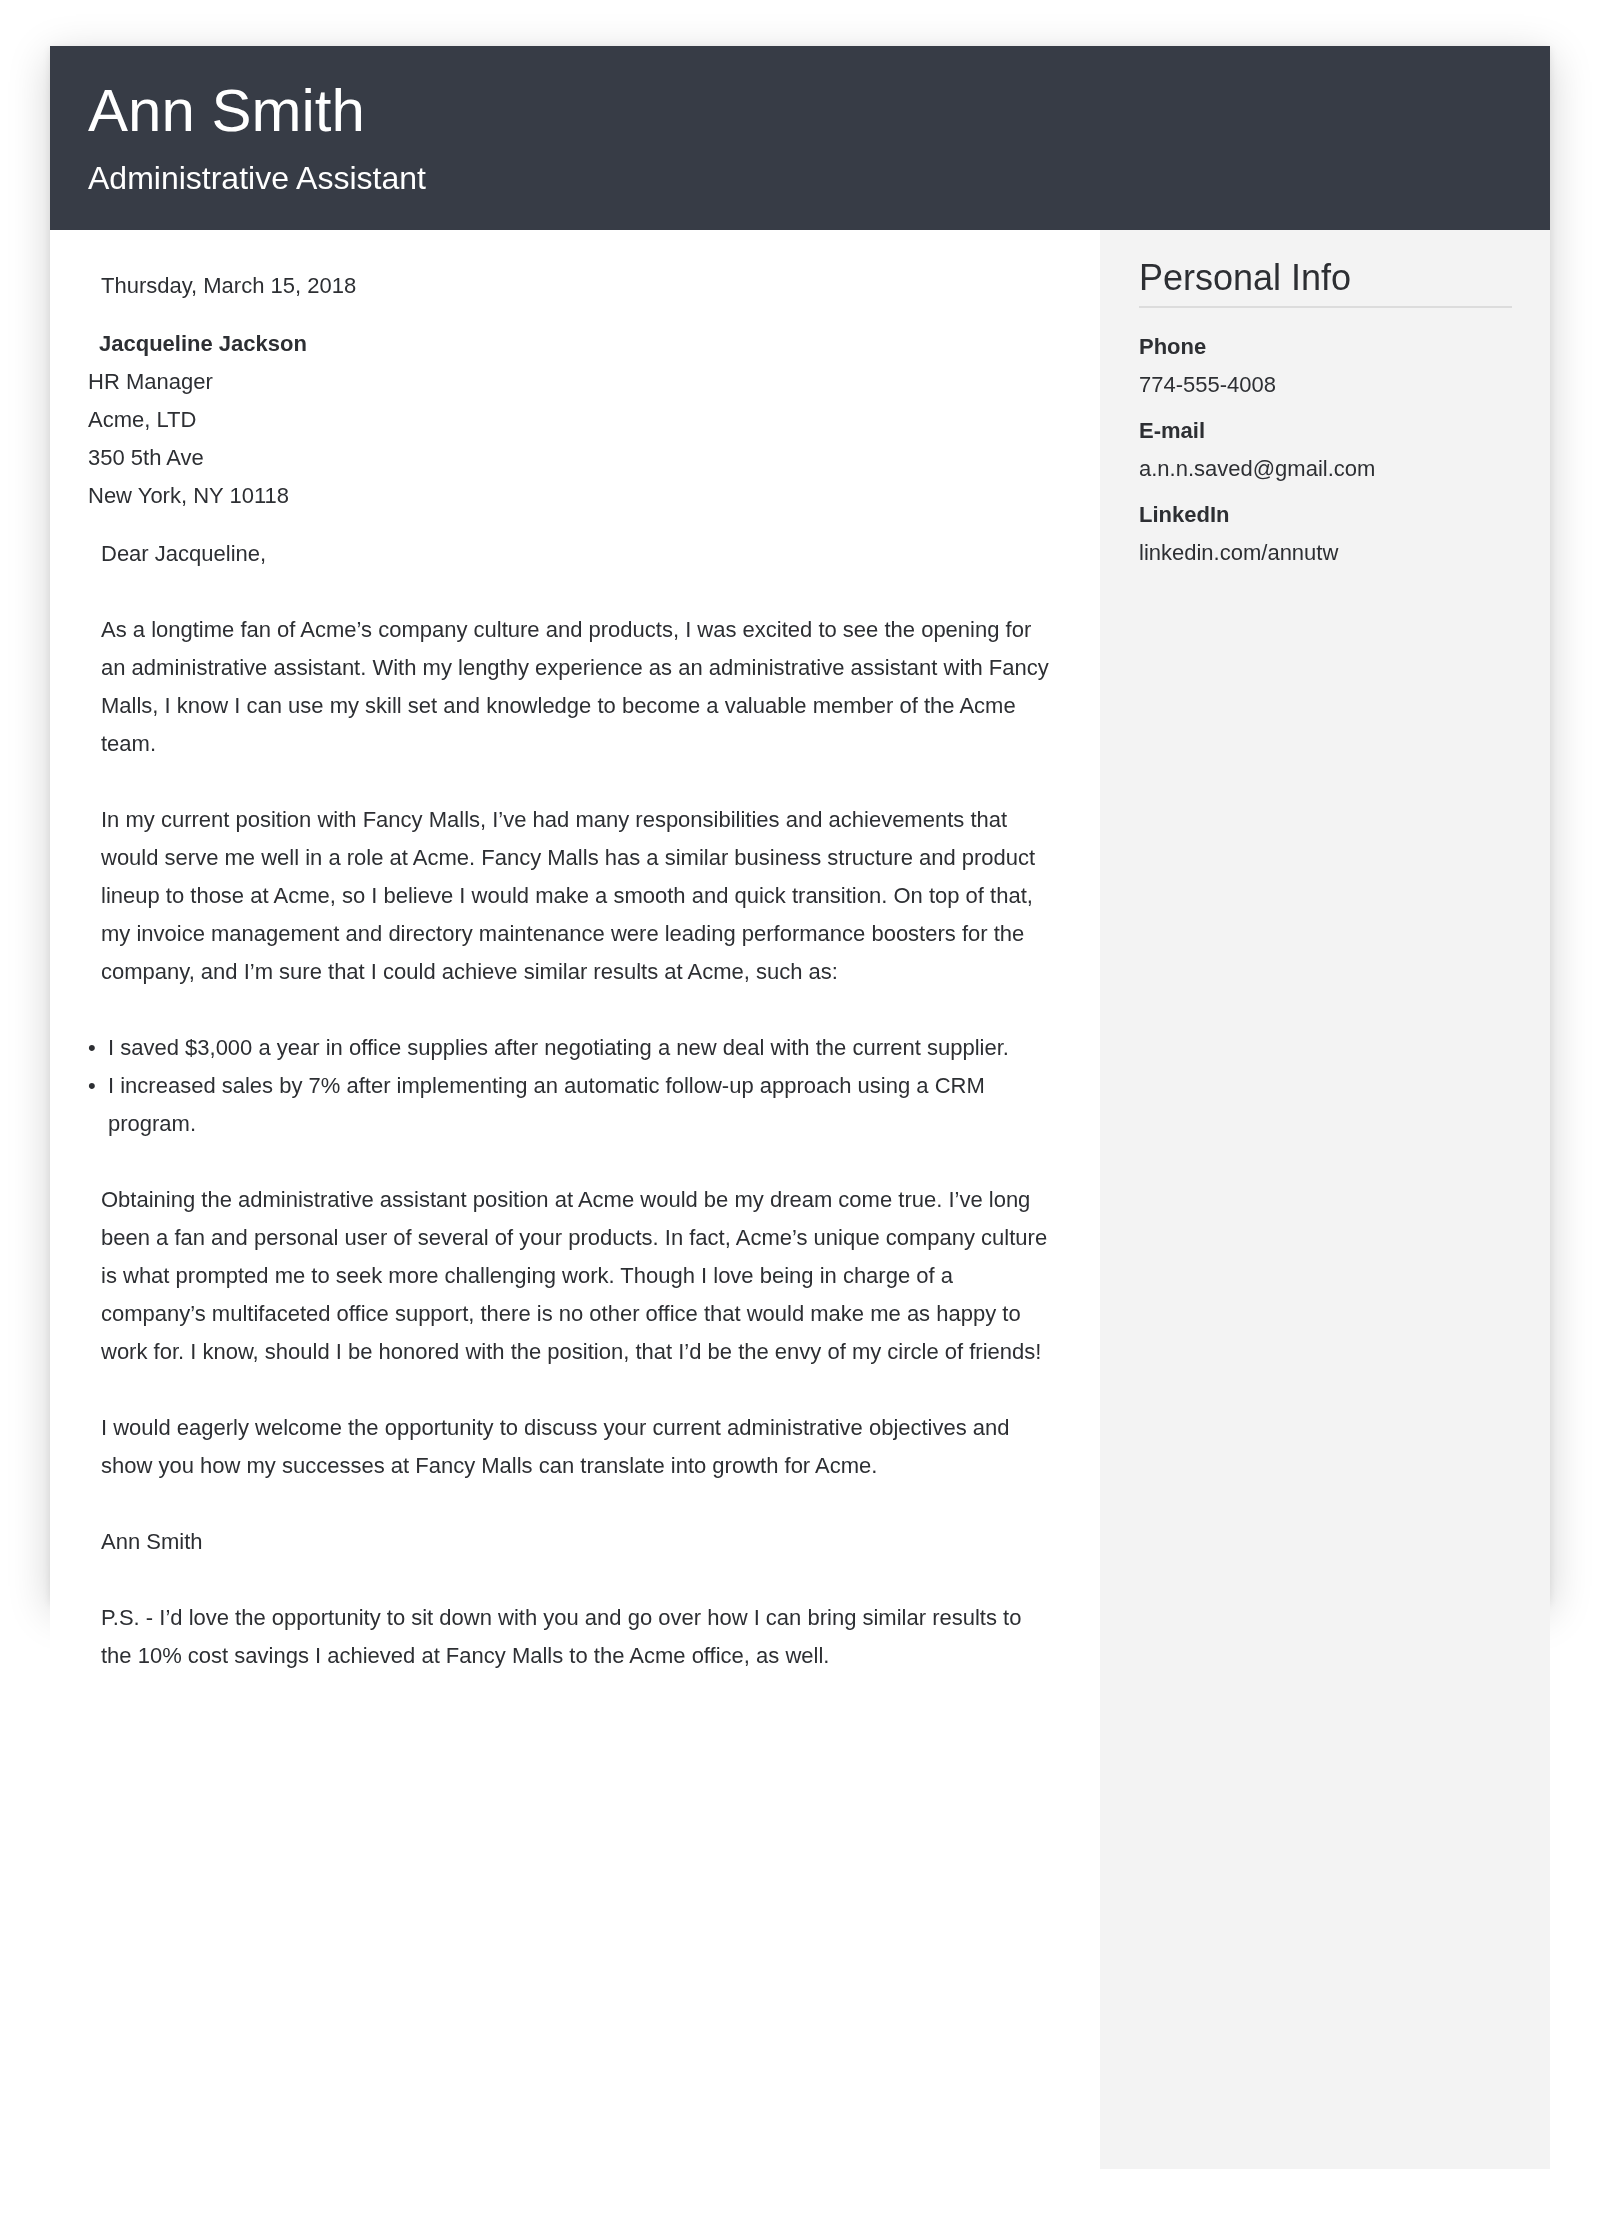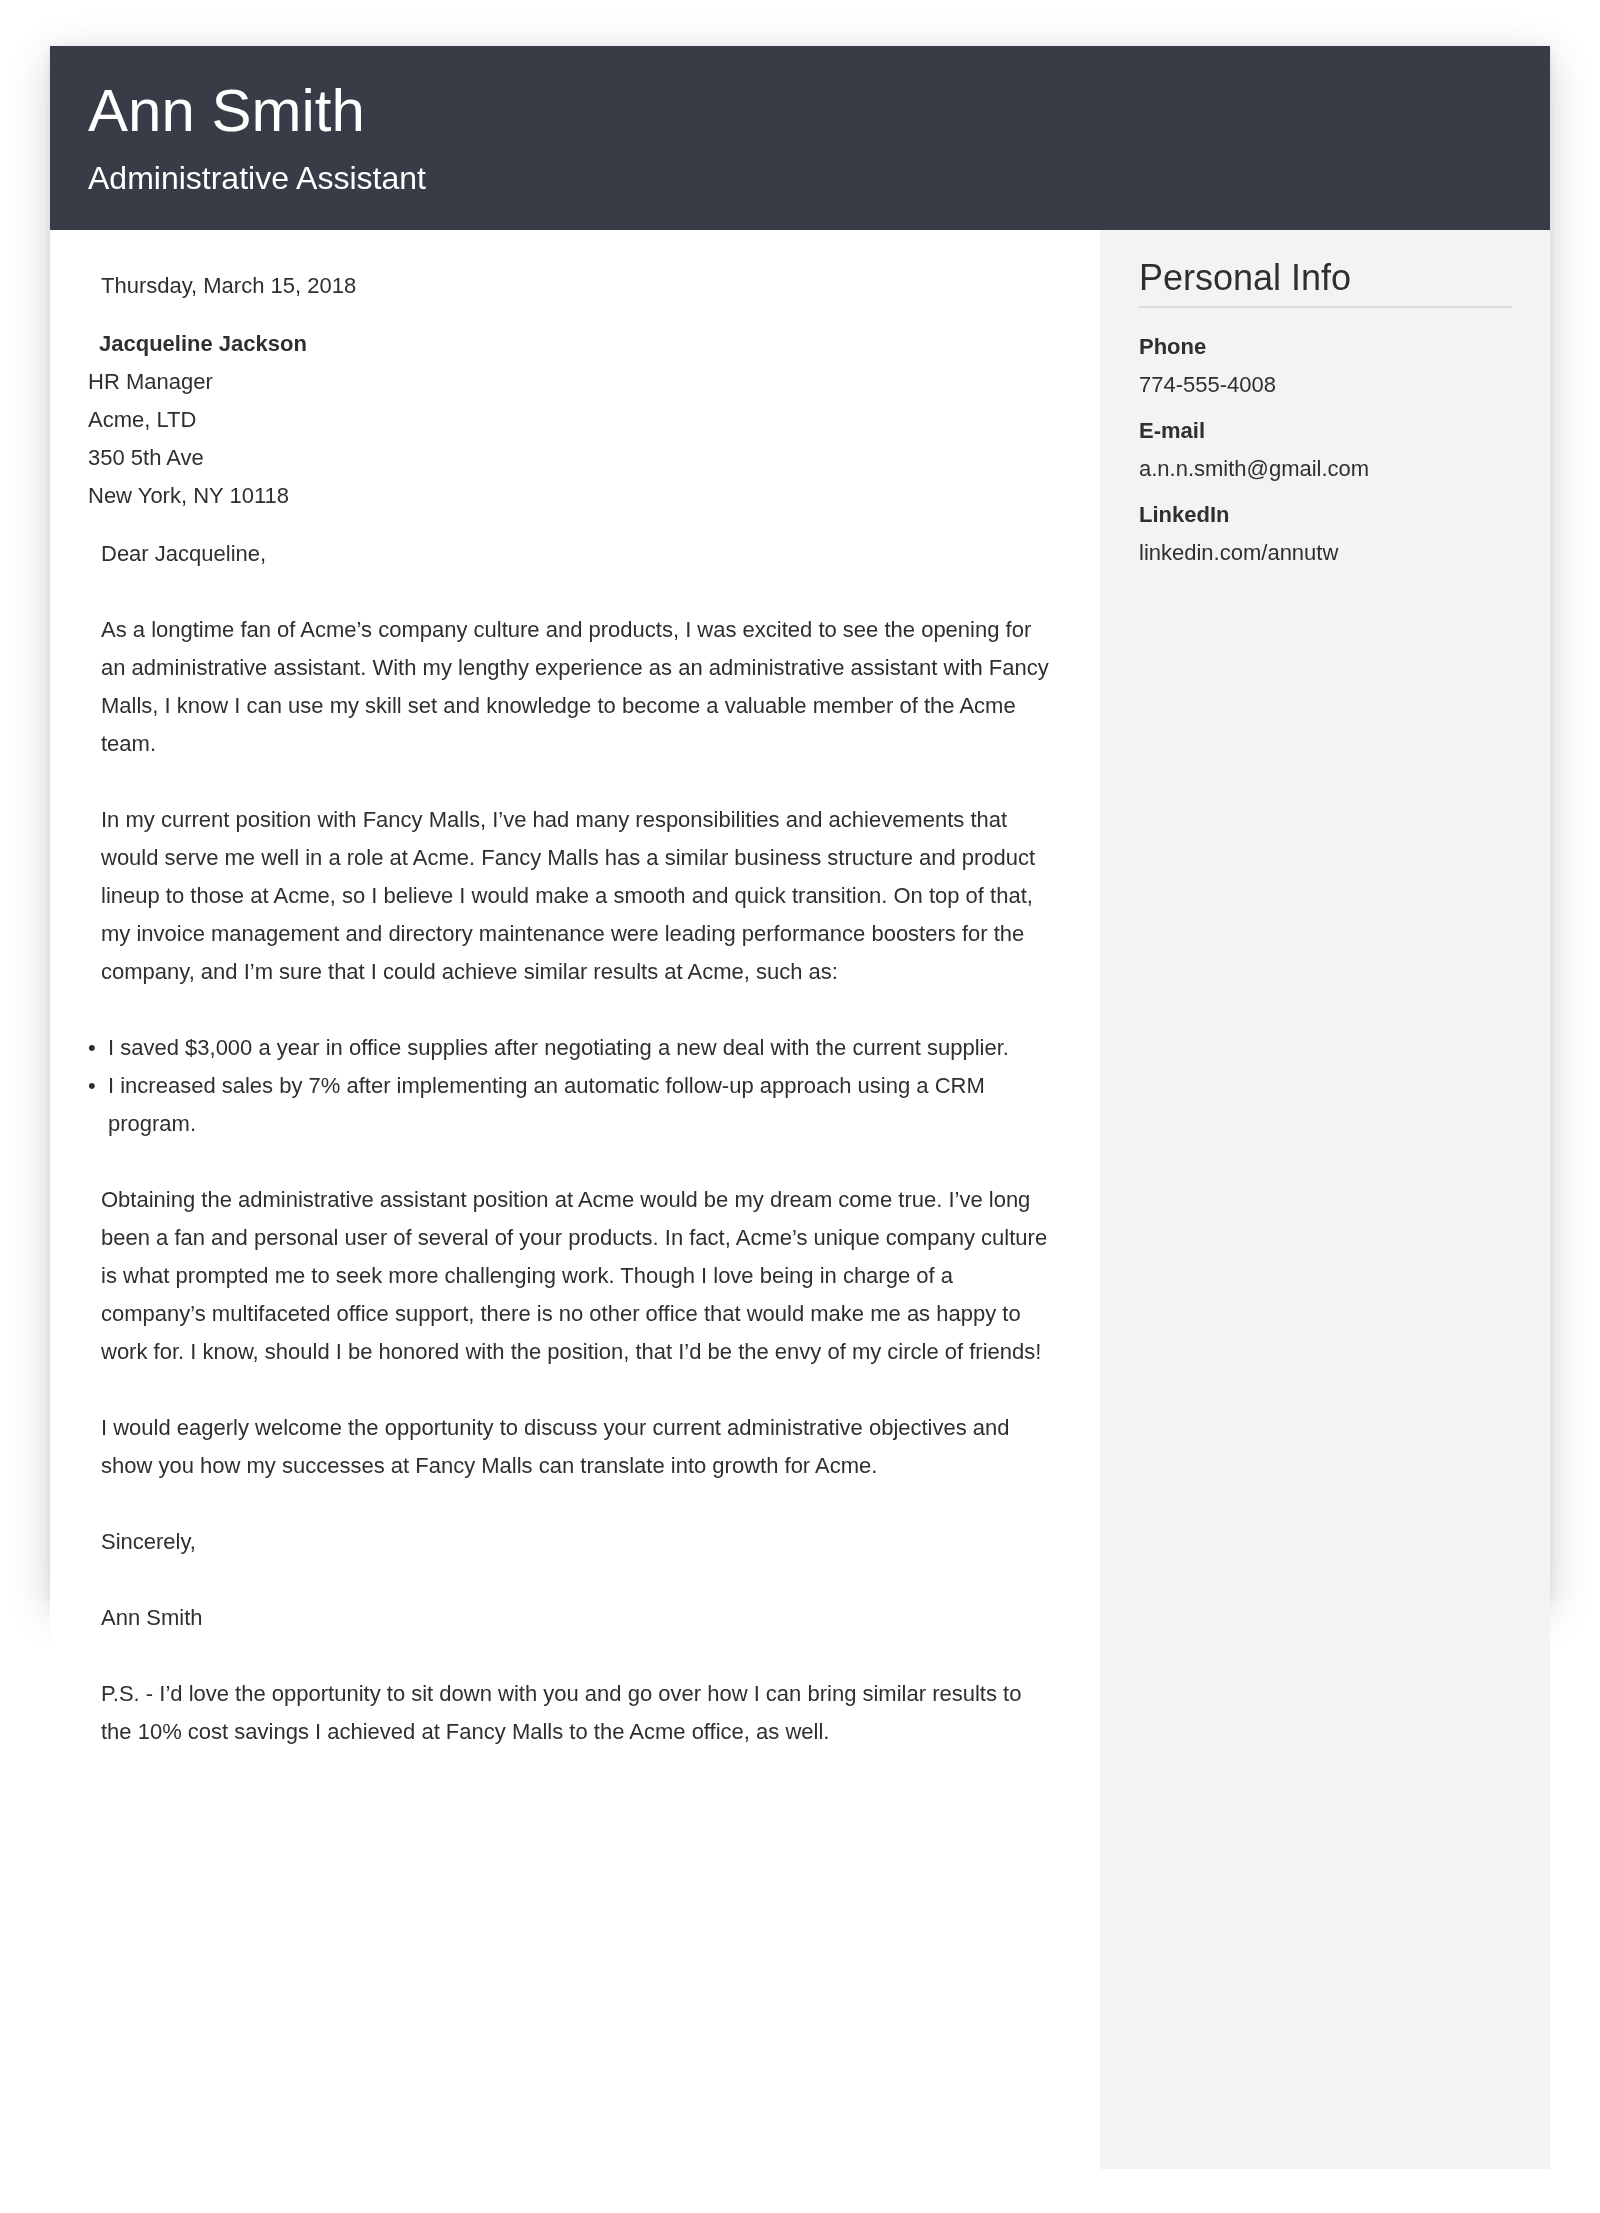--- a/index.html
+++ b/index.html
@@ -110,37 +110,36 @@
       </li>
       <li>
         <span class="dot">•</span>
         <span>I increased sales by 7% after implementing an automatic follow-up approach using a CRM program.</span>
       </li>
     </ul>
 
     <p class="para">Obtaining the administrative assistant position at Acme would be my dream come true. I’ve long been a fan and personal user of several of your products. In fact, Acme’s unique company culture is what prompted me to seek more challenging work. Though I love being in charge of a company’s multifaceted office support, there is no other office that would make me as happy to work for. I know, should I be honored with the position, that I’d be the envy of my circle of friends!</p>
     <p class="para">I would eagerly welcome the opportunity to discuss your current administrative objectives and show you how my successes at Fancy Malls can translate into growth for Acme.</p>
 
-    <p class="closing">Sincerely,</p>
     <p class="signature">Ann Smith</p>
     <p class="postscript">P.S. - I’d love the opportunity to sit down with you and go over how I can bring similar results to the 10% cost savings I achieved at Fancy Malls to the Acme office, as well.</p>
   </div>
 
   <div class="sidebar">
     <h2>Personal Info</h2>
 
 
     <div class="info-group">
       <div class="info-label">Phone</div>
       <div>774-555-4008</div>
     </div>
 
     <div class="info-group">
       <div class="info-label">E-mail</div>
-      <div>a.n.n.smith@gmail.com</div>
+      <div>a.n.n.saved@gmail.com</div>
     </div>
 
     <div class="info-group">
       <div class="info-label">LinkedIn</div>
       <div>linkedin.com/annutw</div>
     </div>
   </div>
 </div>
 
 </body></html>

